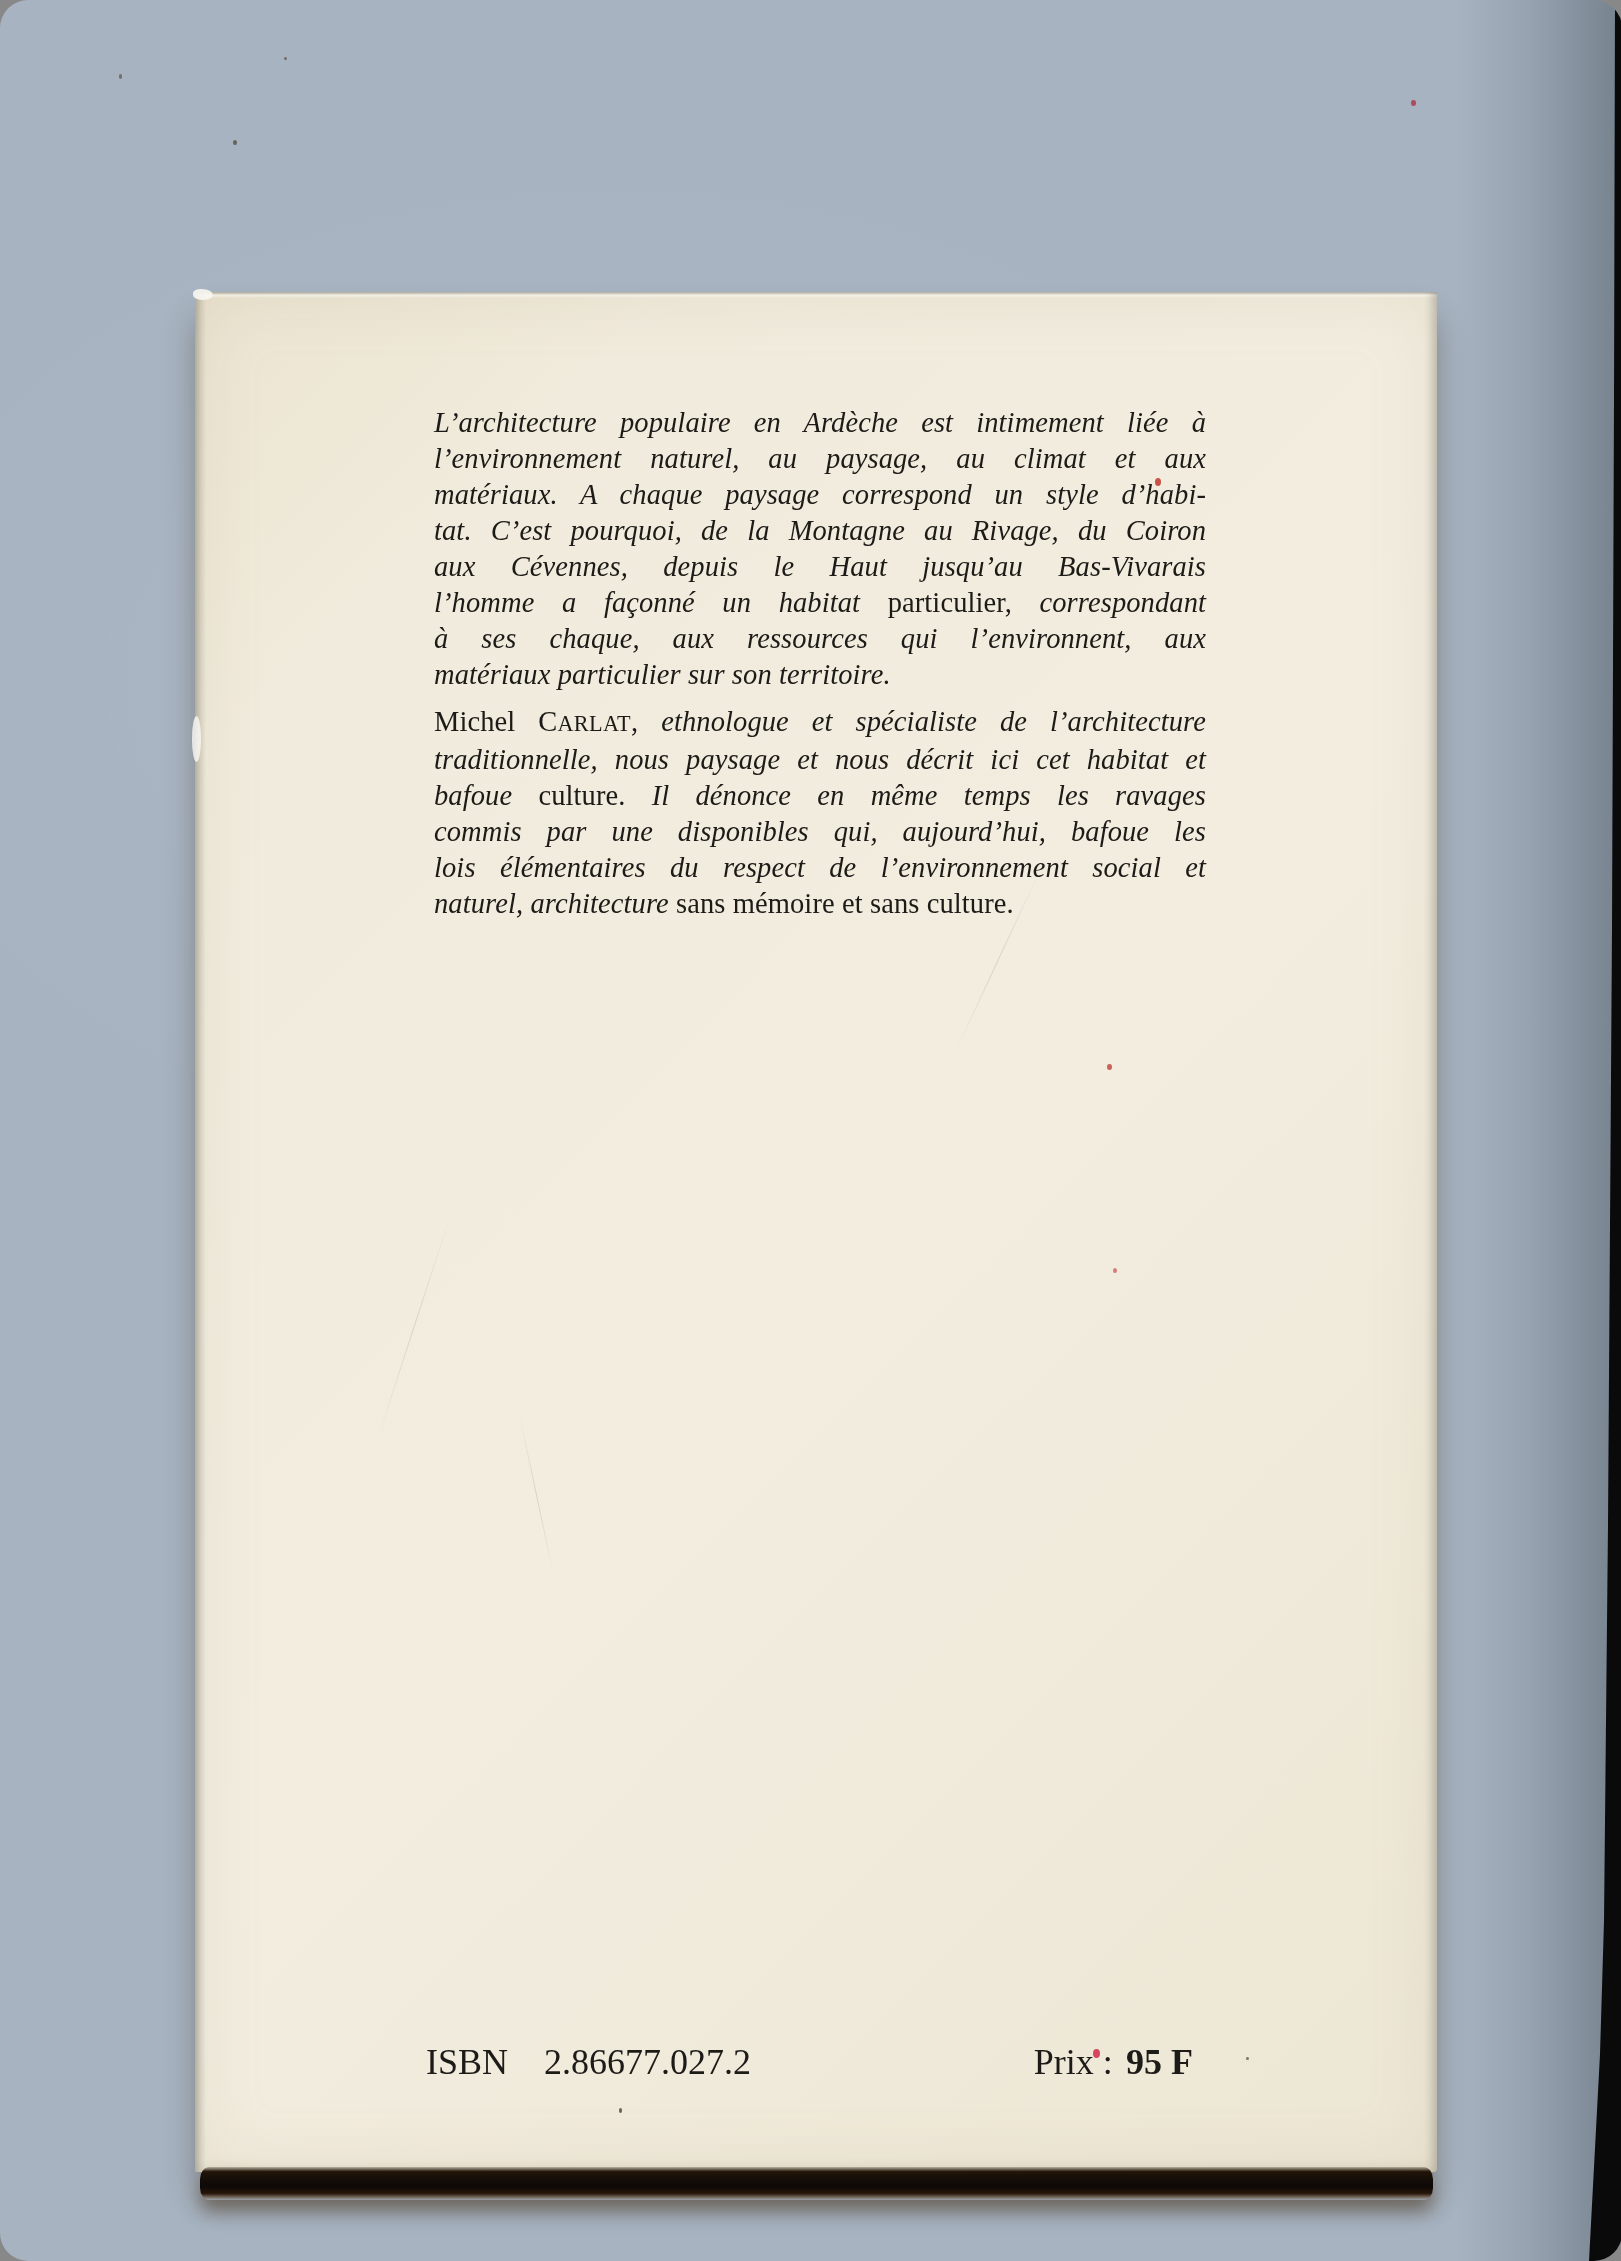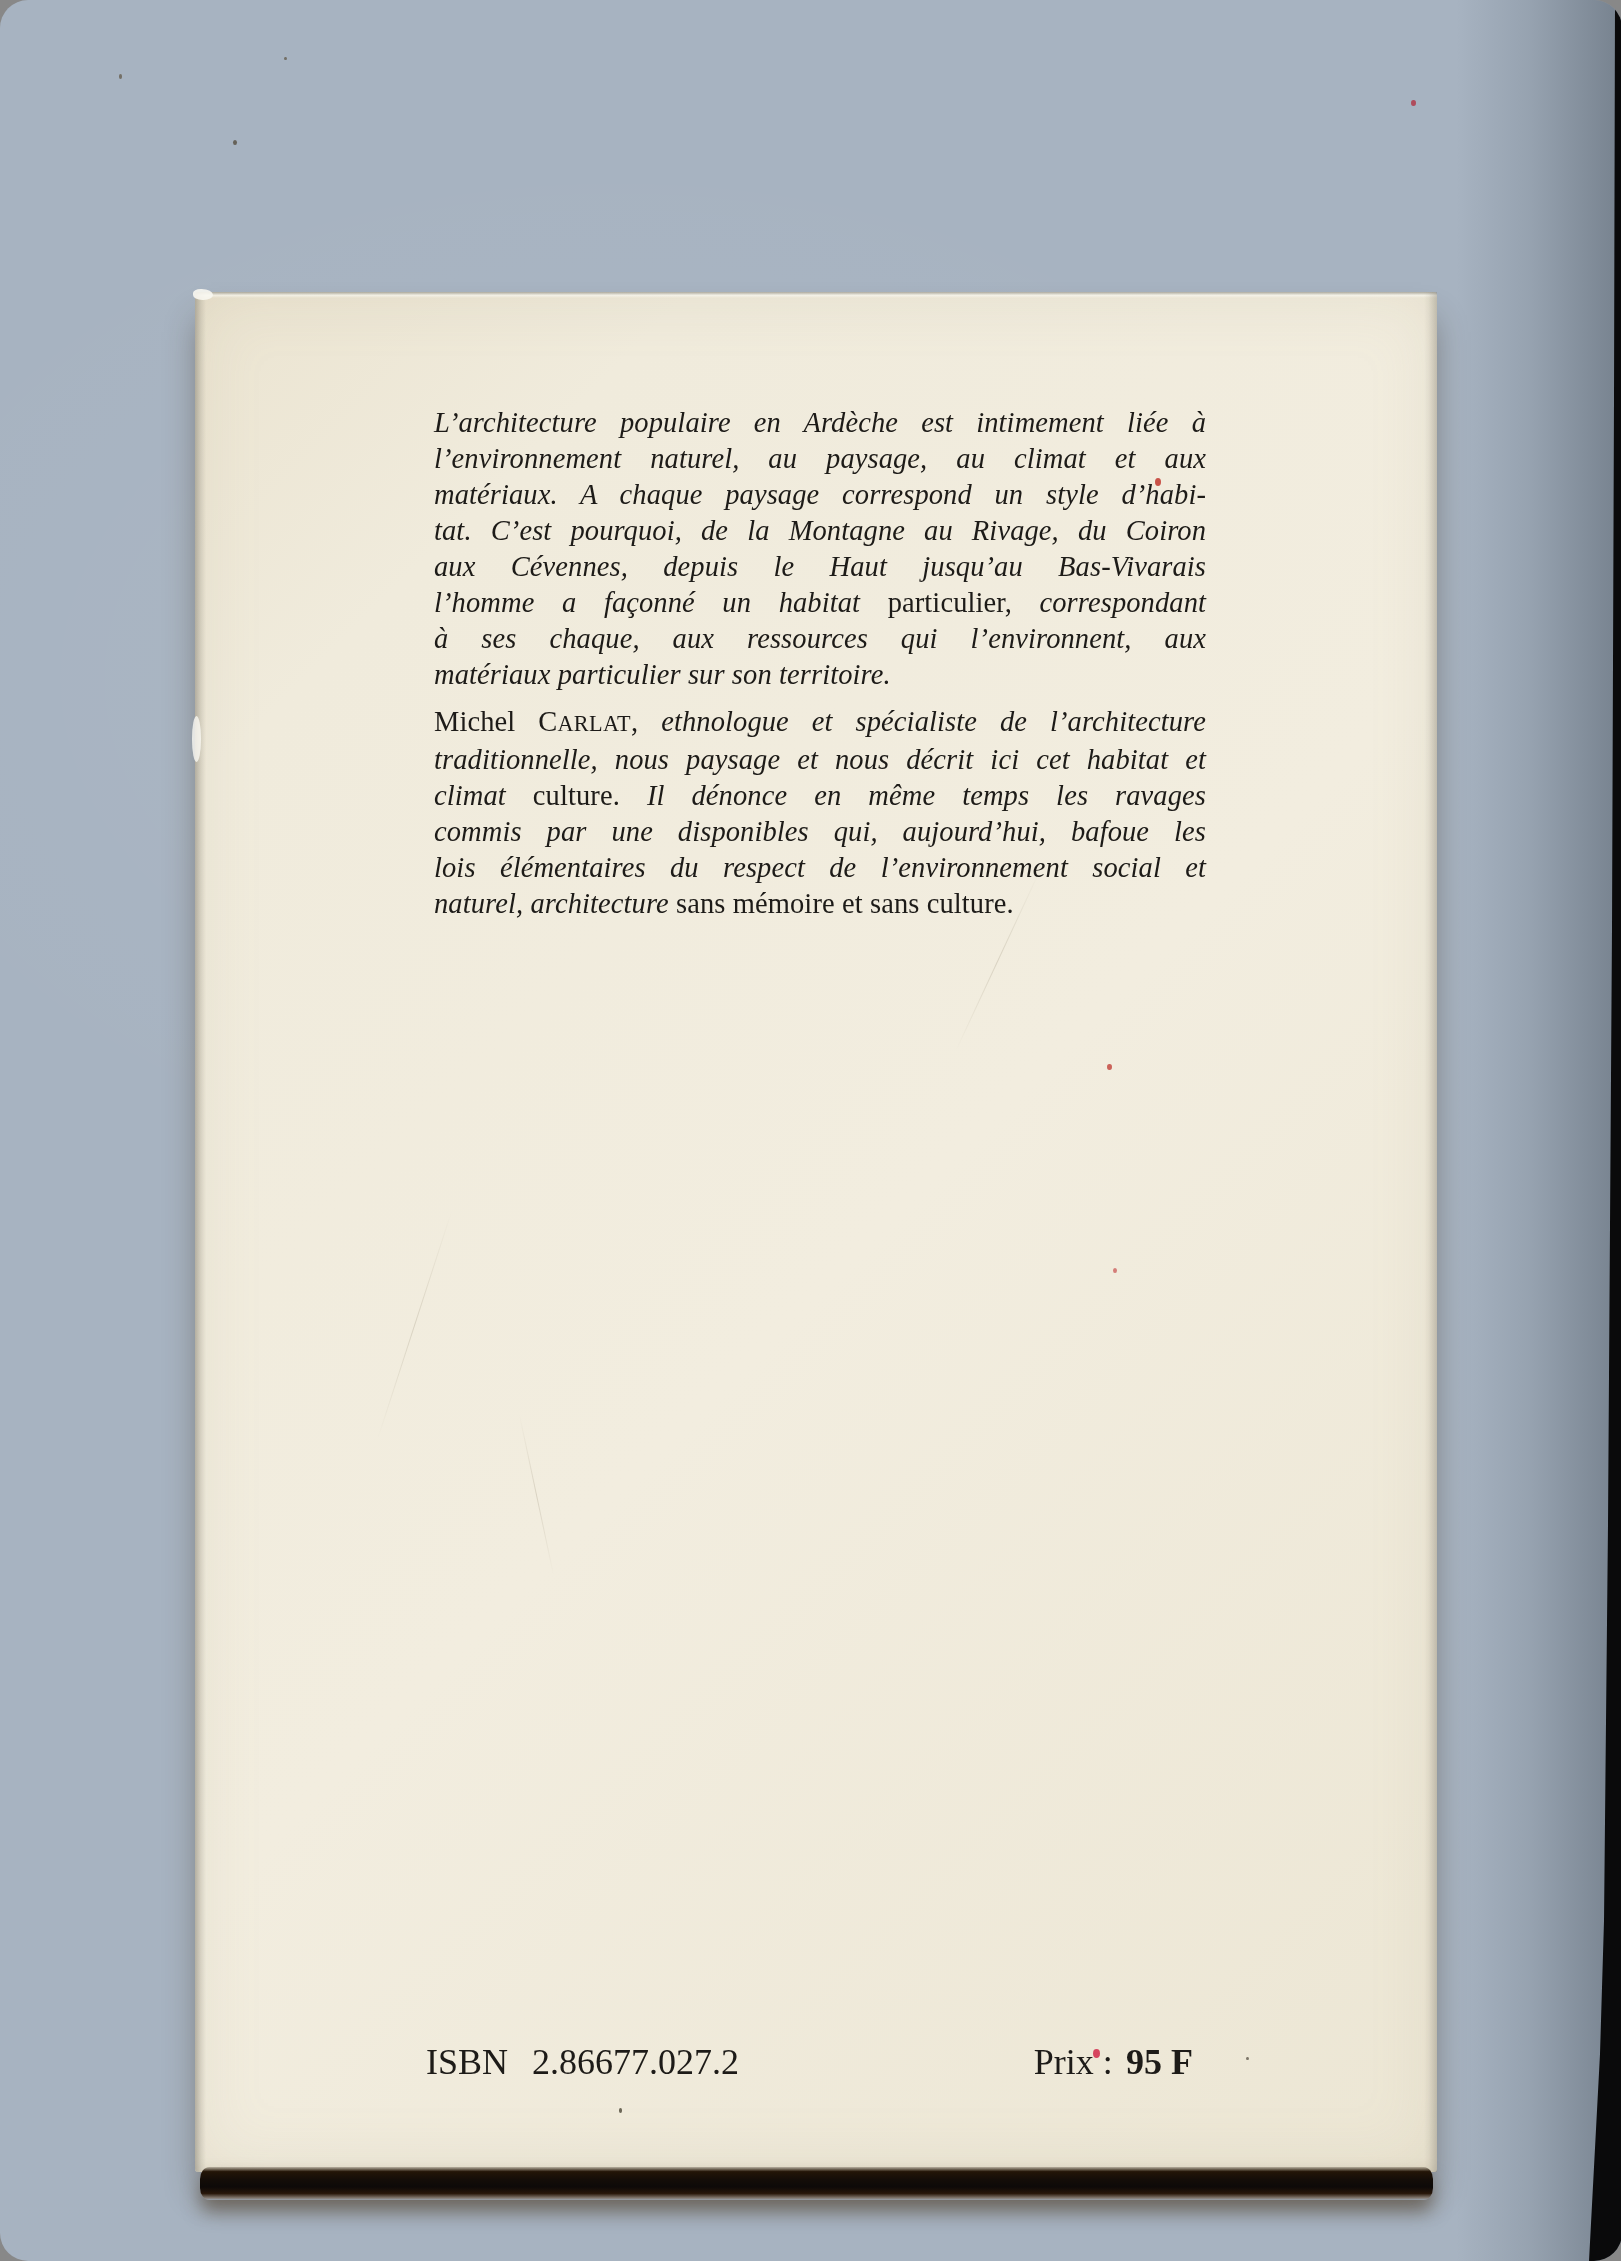--- a/index.html
+++ b/index.html
@@ -65,21 +65,21 @@
   .para + .para{margin-top:10.6px;}
   .line{text-align:justify;text-align-last:justify;}
   .line.last{text-align-last:left;}
   .seg-r,.seg-c{font-style:normal;}
   .seg-c{font-size:0.78em;letter-spacing:0.4px;margin-top:42px;}
   .bottom-row{
     position:absolute;left:231px;top:1749px;width:767px;
     display:flex;justify-content:space-between;align-items:baseline;
     font-size:36px;font-style:normal;color:var(--ink,#1d1b18);
   }
-  .isbn{display:flex;gap:24px;}
+  .isbn{display:flex;gap:36px;}
   .price{display:flex;gap:13.3px;align-items:flex-end;}
   .price-value{font-weight:bold;}
   
   .crease{
     position:absolute;width:1.3px;
     background:linear-gradient(to bottom, rgba(130,118,92,0), rgba(130,118,92,0.22), rgba(130,118,92,0));
   }
   .crease.c1{left:219px;top:914px;height:239px;transform:rotate(18deg);}
   .crease.c2{left:341px;top:1120px;height:166px;transform:rotate(-12deg);}
   .crease.c3{left:802px;top:570px;height:199px;transform:rotate(25deg);}
@@ -118,21 +118,21 @@
           <div class="line"><span class="seg-i">matériaux. A chaque paysage correspond un style d’habi-</span></div>
           <div class="line"><span class="seg-i">tat. C’est pourquoi, de la Montagne au Rivage, du Coiron</span></div>
           <div class="line"><span class="seg-i">aux Cévennes, depuis le Haut jusqu’au Bas-Vivarais</span></div>
           <div class="line"><span class="seg-i">l’homme a façonné un habitat </span><span class="seg-r">particulier, </span><span class="seg-i">correspondant</span></div>
           <div class="line"><span class="seg-i">à ses chaque, aux ressources qui l’environnent, aux</span></div>
           <div class="line last"><span class="seg-i">matériaux particulier sur son territoire.</span></div>
         </div>
         <div class="para">
           <div class="line"><span class="seg-r">Michel C</span><span class="seg-c">ARLAT</span><span class="seg-r">, </span><span class="seg-i">ethnologue et spécialiste de l’architecture</span></div>
           <div class="line"><span class="seg-i">traditionnelle, nous paysage et nous décrit ici cet habitat et</span></div>
-          <div class="line"><span class="seg-i">climat </span><span class="seg-r">culture. </span><span class="seg-i">Il dénonce en même temps les ravages</span></div>
+          <div class="line"><span class="seg-i">bafoue </span><span class="seg-r">culture. </span><span class="seg-i">Il dénonce en même temps les ravages</span></div>
           <div class="line"><span class="seg-i">commis par une disponibles qui, aujourd’hui, bafoue les</span></div>
           <div class="line"><span class="seg-i">lois élémentaires du respect de l’environnement social et</span></div>
           <div class="line last"><span class="seg-i">naturel, architecture </span><span class="seg-r">sans mémoire et sans culture.</span></div>
         </div>
       </div>
 
     <div class="bottom-row">
       <div class="isbn">
         <span>ISBN</span>
         <span>2.86677.027.2</span>

